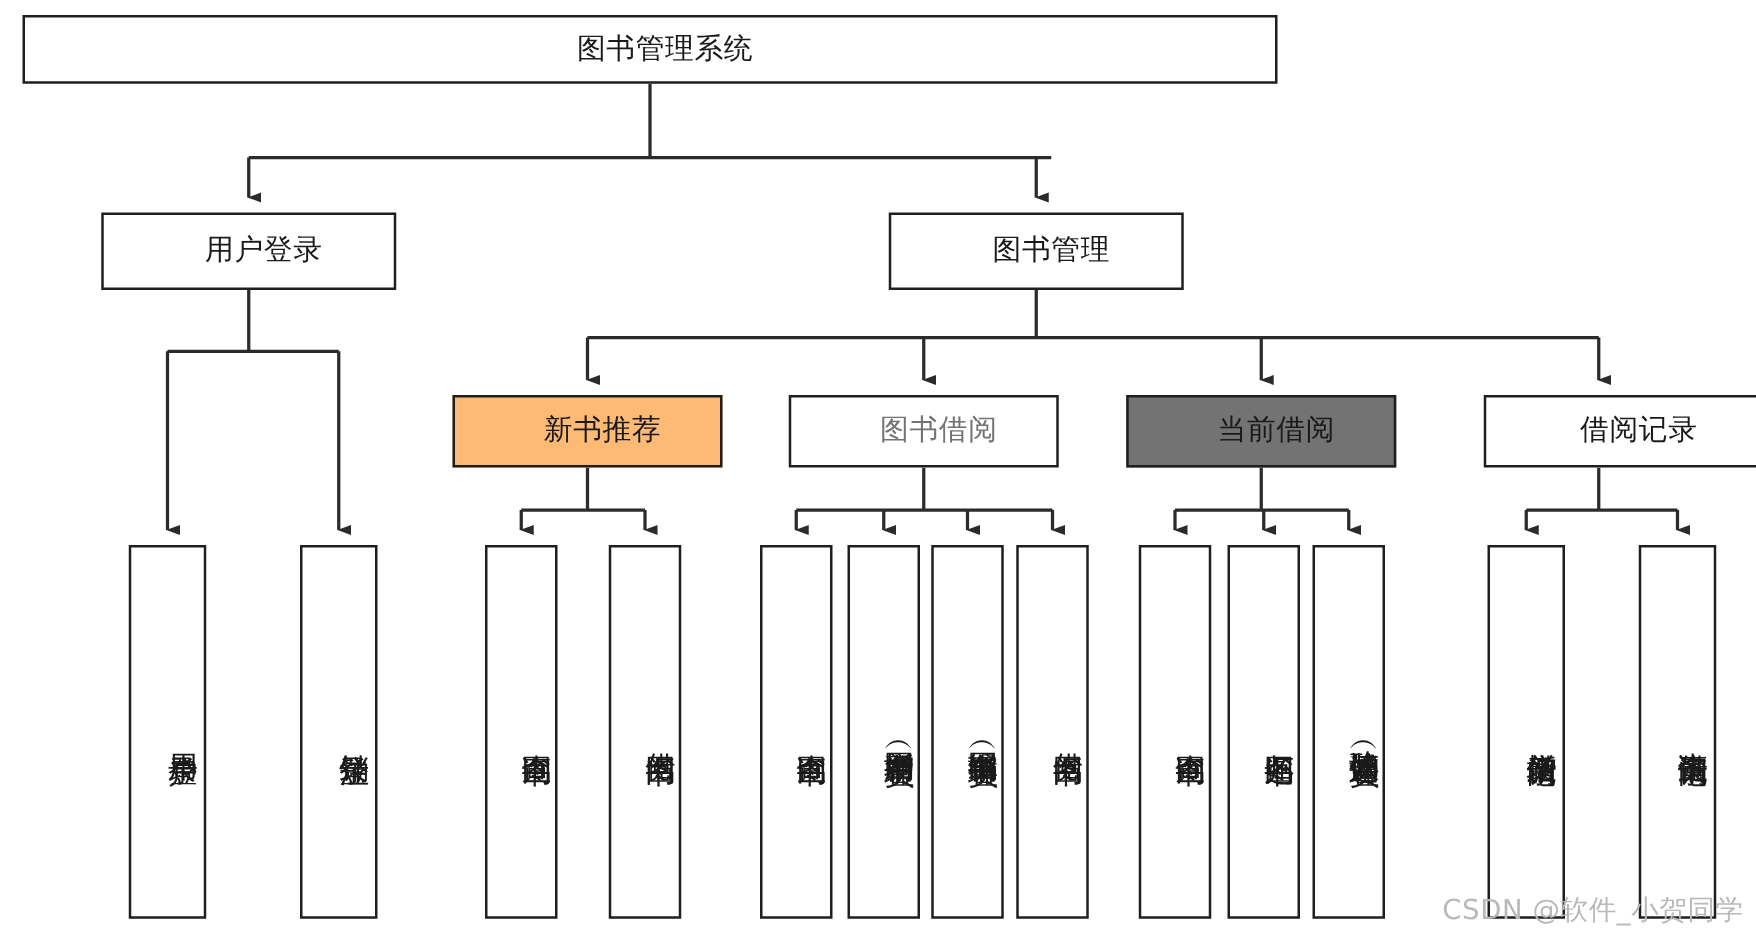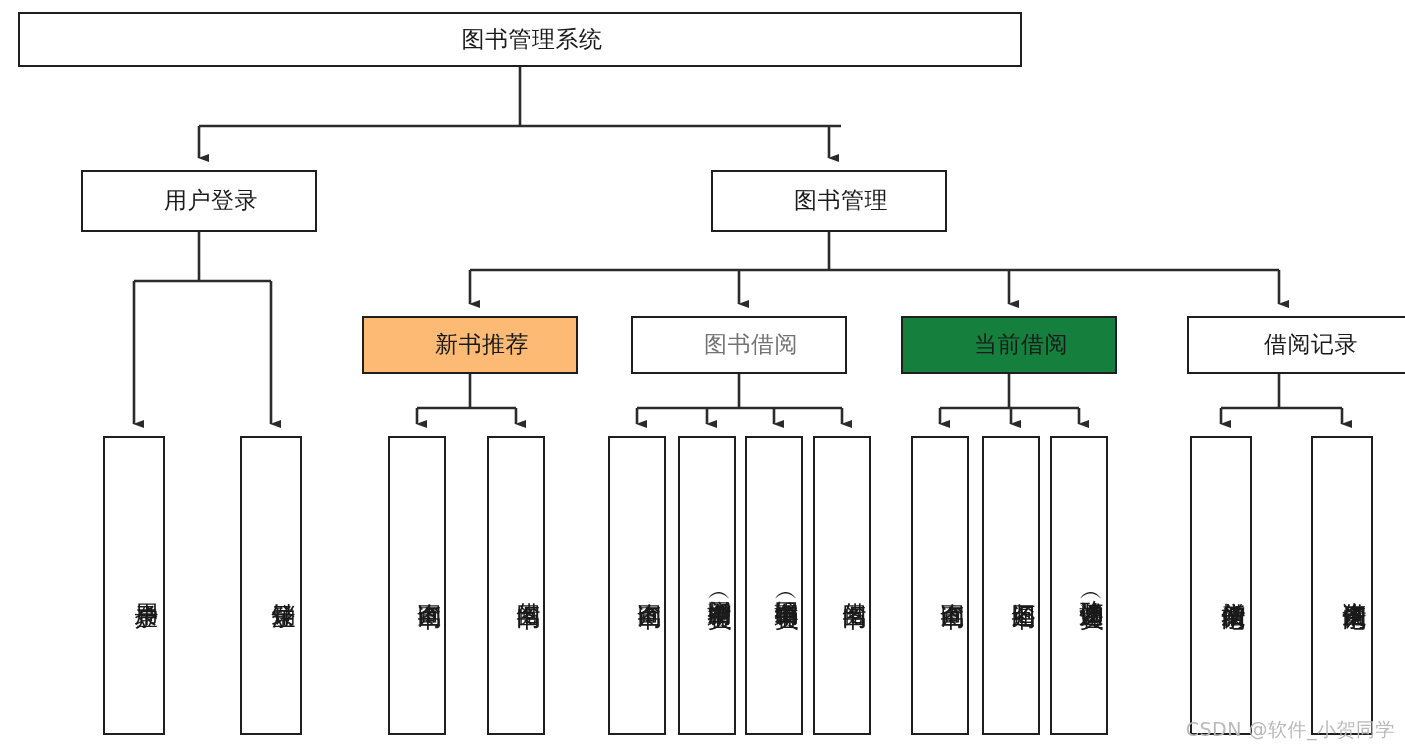--- a/index.html
+++ b/index.html
@@ -60,21 +60,21 @@
     text-orientation: upright;
     font-size: 24px;
     line-height: 1.04;
     letter-spacing: 1px;
     white-space: nowrap;
   }
   .watermark {
     position: absolute;
     right: 10px;
     bottom: 4px;
-    font-size: 19px;
+    font-size: 22px;
     color: #b9b9b9;
     font-family: "DejaVu Sans", "Liberation Sans", sans-serif;
     letter-spacing: 0.5px;
     white-space: nowrap;
     pointer-events: none;
   }
 </style>
 </head>
 <body>
 
@@ -141,21 +141,21 @@
   <div class="node horiz" id="node-l2-1" style="left: 711px; top: 170px; width: 236px; height: 62px; border-color: rgb(31, 31, 31); background: rgb(255, 255, 255); color: rgb(26, 26, 26); align-items: center;">
     <span class="label">图书管理</span>
   </div>
 
   <div class="node horiz" id="node-l3-0" style="left: 362px; top: 316px; width: 216px; height: 58px; border-color: rgb(31, 31, 31); background: #fdba74; color: rgb(26, 26, 26);">
     <span class="label">新书推荐</span>
   </div>
   <div class="node horiz" id="node-l3-1" style="left: 631px; top: 316px; width: 216px; height: 58px; border-color: rgb(31, 31, 31); background: rgb(255, 255, 255); color: #737373;">
     <span class="label">图书借阅</span>
   </div>
-  <div class="node horiz" id="node-l3-2" style="left: 901px; top: 316px; width: 216px; height: 58px; border-color: rgb(31, 31, 31); background: #15803d; color: rgb(26, 26, 26);">
+  <div class="node horiz" id="node-l3-2" style="left: 901px; top: 316px; width: 216px; height: 58px; border-color: rgb(31, 31, 31); background: #737373; color: rgb(26, 26, 26);">
     <span class="label">当前借阅</span>
   </div>
   <div class="node horiz" id="node-l3-3" style="left: 1171px; top: 316px; width: 224px; height: 58px; border-color: rgb(31, 31, 31); background: rgb(255, 255, 255); color: rgb(26, 26, 26); margin-left: 16px;">
     <span class="label">借阅记录</span>
   </div>
 
   <div class="node vert" id="node-leaf-0" style="left: 103px; top: 436px; width: 62px; height: 299px; border-color: rgb(31, 31, 31); background: rgb(255, 255, 255); color: rgb(26, 26, 26);">
     <span class="label">用户登录</span>
   </div>
   <div class="node vert" id="node-leaf-1" style="left: 240px; top: 436px; width: 62px; height: 299px; border-color: rgb(31, 31, 31); background: rgb(255, 255, 255); color: rgb(26, 26, 26);">

